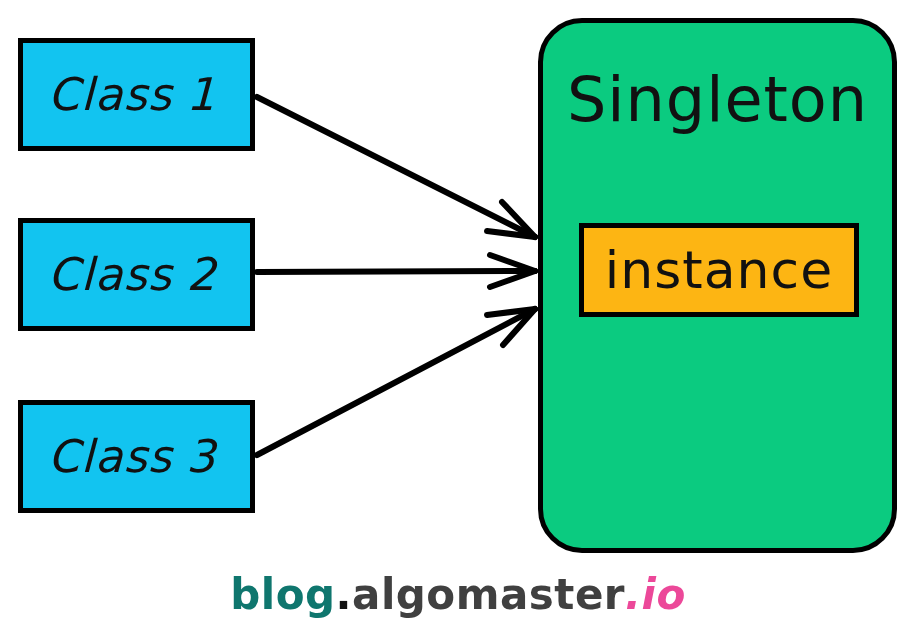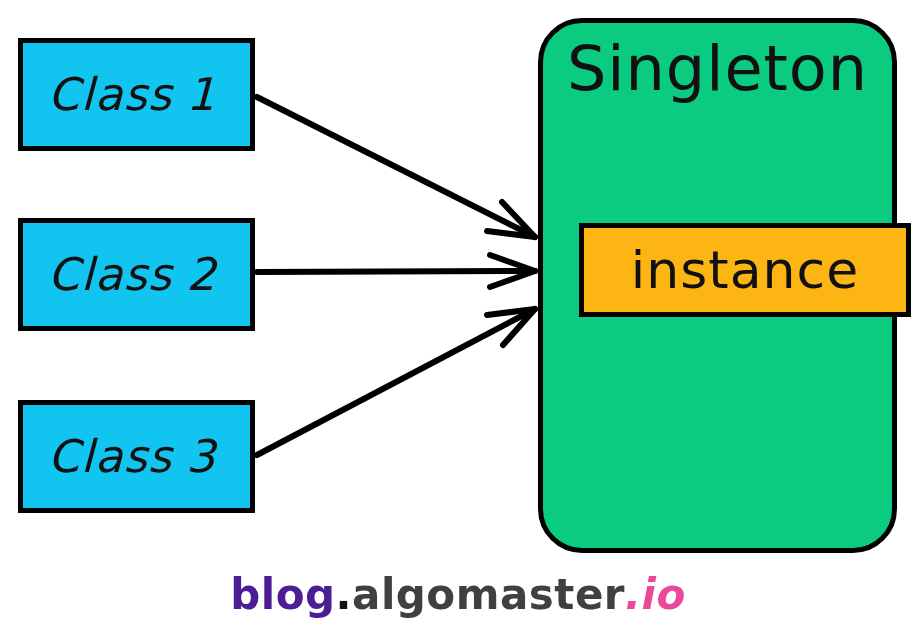--- a/index.html
+++ b/index.html
@@ -50,31 +50,31 @@
     left: 538px;
     top: 18px;
     width: 359px;
     height: 535px;
     box-sizing: border-box;
     border: 5px solid #000000;
     border-radius: 44px;
     z-index: 2;
   }
   .singleton-title {
-    margin-top: 9px;
+    margin-top: 40px;
     text-align: center;
     font-size: 62px;
     color: #111111;
     letter-spacing: 1px;
   }
   .instance-box {
     position: absolute;
     left: 36px;
     top: 200px;
-    width: 332px;
+    width: 280px;
     height: 94px;
     box-sizing: border-box;
     border: 5px solid #000000;
     display: flex;
     align-items: center;
     justify-content: center;
     font-size: 52px;
     color: #111111;
     letter-spacing: 1px;
   }
@@ -130,16 +130,16 @@
   <div class="class-box class-3" style="background-color: rgb(18, 196, 240);">
     <span>Class 3</span>
   </div>
 
   <div class="singleton-box" style="background-color: rgb(11, 203, 128);">
     <div class="singleton-title">Singleton</div>
     <div class="instance-box" style="background-color: rgb(253, 181, 19);">instance</div>
   </div>
 
   <div class="footer">
-    <span style="color: #4c1d95;">blog</span><span style="color: rgb(17, 17, 17);">.</span><span style="color: #404040;">algomaster</span><span style="color: #ec4899; font-style: italic;">.io</span>
+    <span style="color: #0f766e;">blog</span><span style="color: rgb(17, 17, 17);">.</span><span style="color: #404040;">algomaster</span><span style="color: #ec4899; font-style: italic;">.io</span>
   </div>
 
 </div>
 
 </body></html>

